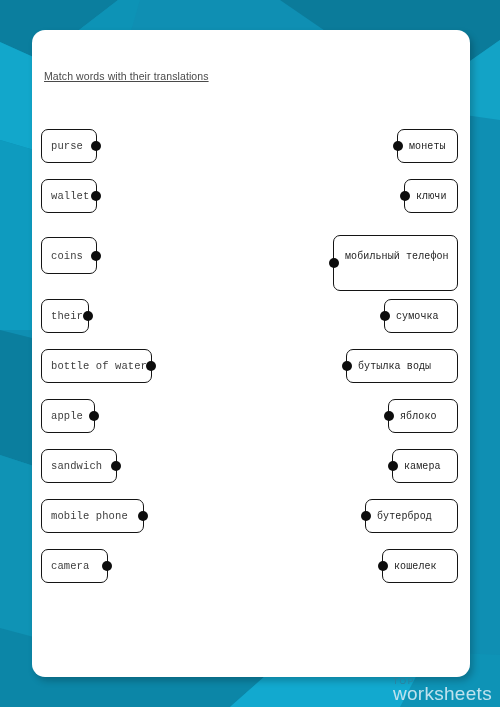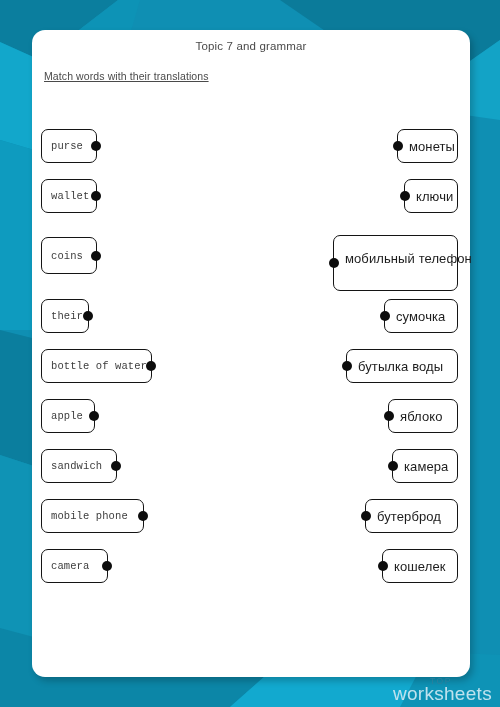--- a/index.html
+++ b/index.html
@@ -30,32 +30,32 @@
     position:absolute;box-sizing:border-box;
     border:1.7px solid #141414;border-radius:7px;background:#fff;
     display:flex;align-items:center;
   }
   .mbox.left{justify-content:flex-start;padding-left:9px;font-family:Liberation Mono, monospace;}
   .mbox.right{justify-content:flex-start;padding-left:11px;}
   .mbox .lbl{
     font-size:10.5px;color:#3d3d3d;white-space:nowrap;letter-spacing:.1px;
   }
   .mbox.right .lbl{
-    font-family:Liberation Sans, sans-serif;font-size:13px;color:#1d1d1d;
+    font-family:Liberation Mono, monospace;font-size:10px;color:#1d1d1d;
   }
   .mbox.tall{align-items:flex-start;padding-top:15px;}
   .dot{
     position:absolute;width:10px;height:10px;border-radius:50%;
     background:#0d0d0d;top:50%;margin-top:-5px;
   }
   .dot.e-right{right:-5px;}
   .dot.e-left{left:-5px;}
 
   
-  .wm{position:absolute;right:8px;bottom:4px;text-align:center;line-height:1;}
+  .wm{position:absolute;right:8px;bottom:4px;text-align:left;line-height:1;}
   .wm .top{font-size:8.5px;color:#2c7f9c;letter-spacing:1.6px;display:block;
            margin-bottom:-1px;margin-right:3px;}
   .wm .ws{font-size:19px;color:#bfe2ee;letter-spacing:.3px;display:block;}
 </style>
 </head>
 <body>
 
 <svg id="bg" viewBox="0 0 500 707" preserveAspectRatio="none">
   <rect x="0" y="0" width="500" height="707" fill="#0f8fb3"></rect>
   <polygon points="0,0 118,0 40,60 0,42" fill="#0b7e9e"></polygon>
@@ -65,21 +65,20 @@
   <polygon points="0,330 60,345 46,470 0,455" fill="#0b7e9e"></polygon>
   <polygon points="0,455 46,470 40,707 0,707" fill="#0f93b5"></polygon>
   <polygon points="280,0 500,0 500,40 420,96" fill="#0b7b9a"></polygon>
   <polygon points="500,40 500,120 430,110 420,96" fill="#13a3c6"></polygon>
   <polygon points="0,628 120,660 300,645 230,707 0,707" fill="#0c86a7"></polygon>
   <polygon points="300,645 500,655 500,707 230,707" fill="#0e93b6"></polygon>
   <polygon points="300,645 430,650 400,707 230,707" fill="#12a9cf"></polygon>
 </svg>
 
 <div class="sheet">
-  <div class="sheet-title">Topic 7 and grammar</div>
   <div class="instruction">Match words with their translations</div>
 
   <div id="left-col">
       <div class="mbox left" style="top: 99px; width: 56px; height: 34px; left: 9px;">
         <span class="lbl">purse</span>
         <span class="dot e-right"></span>
       </div>
       <div class="mbox left" style="top: 149px; width: 56px; height: 34px; left: 9px;">
         <span class="lbl">wallet</span>
         <span class="dot e-right"></span>

